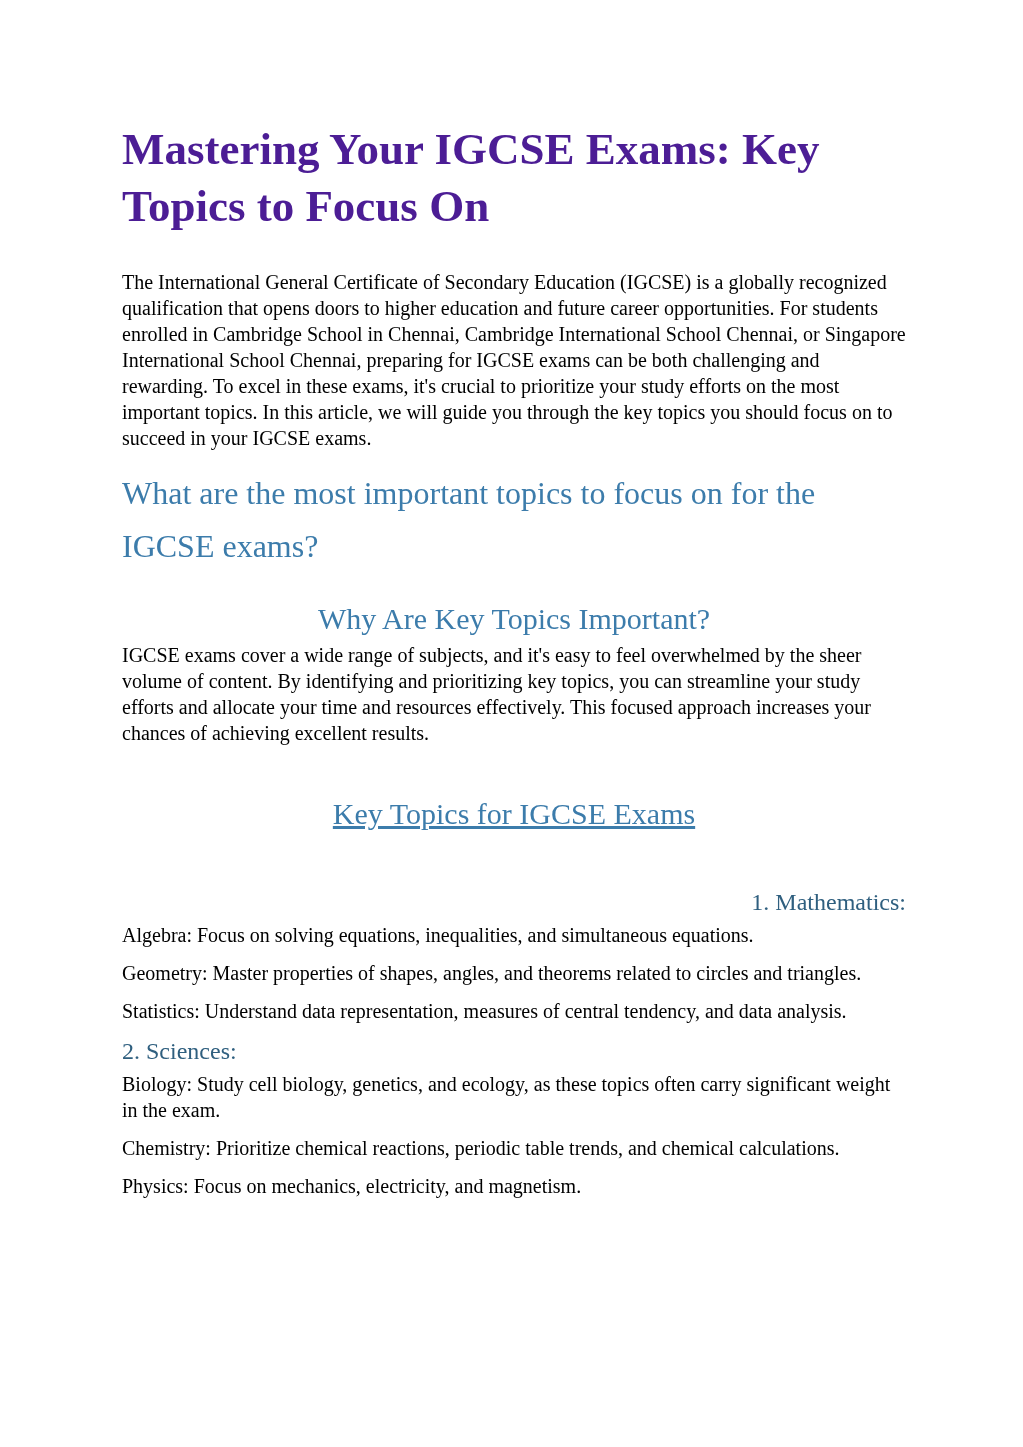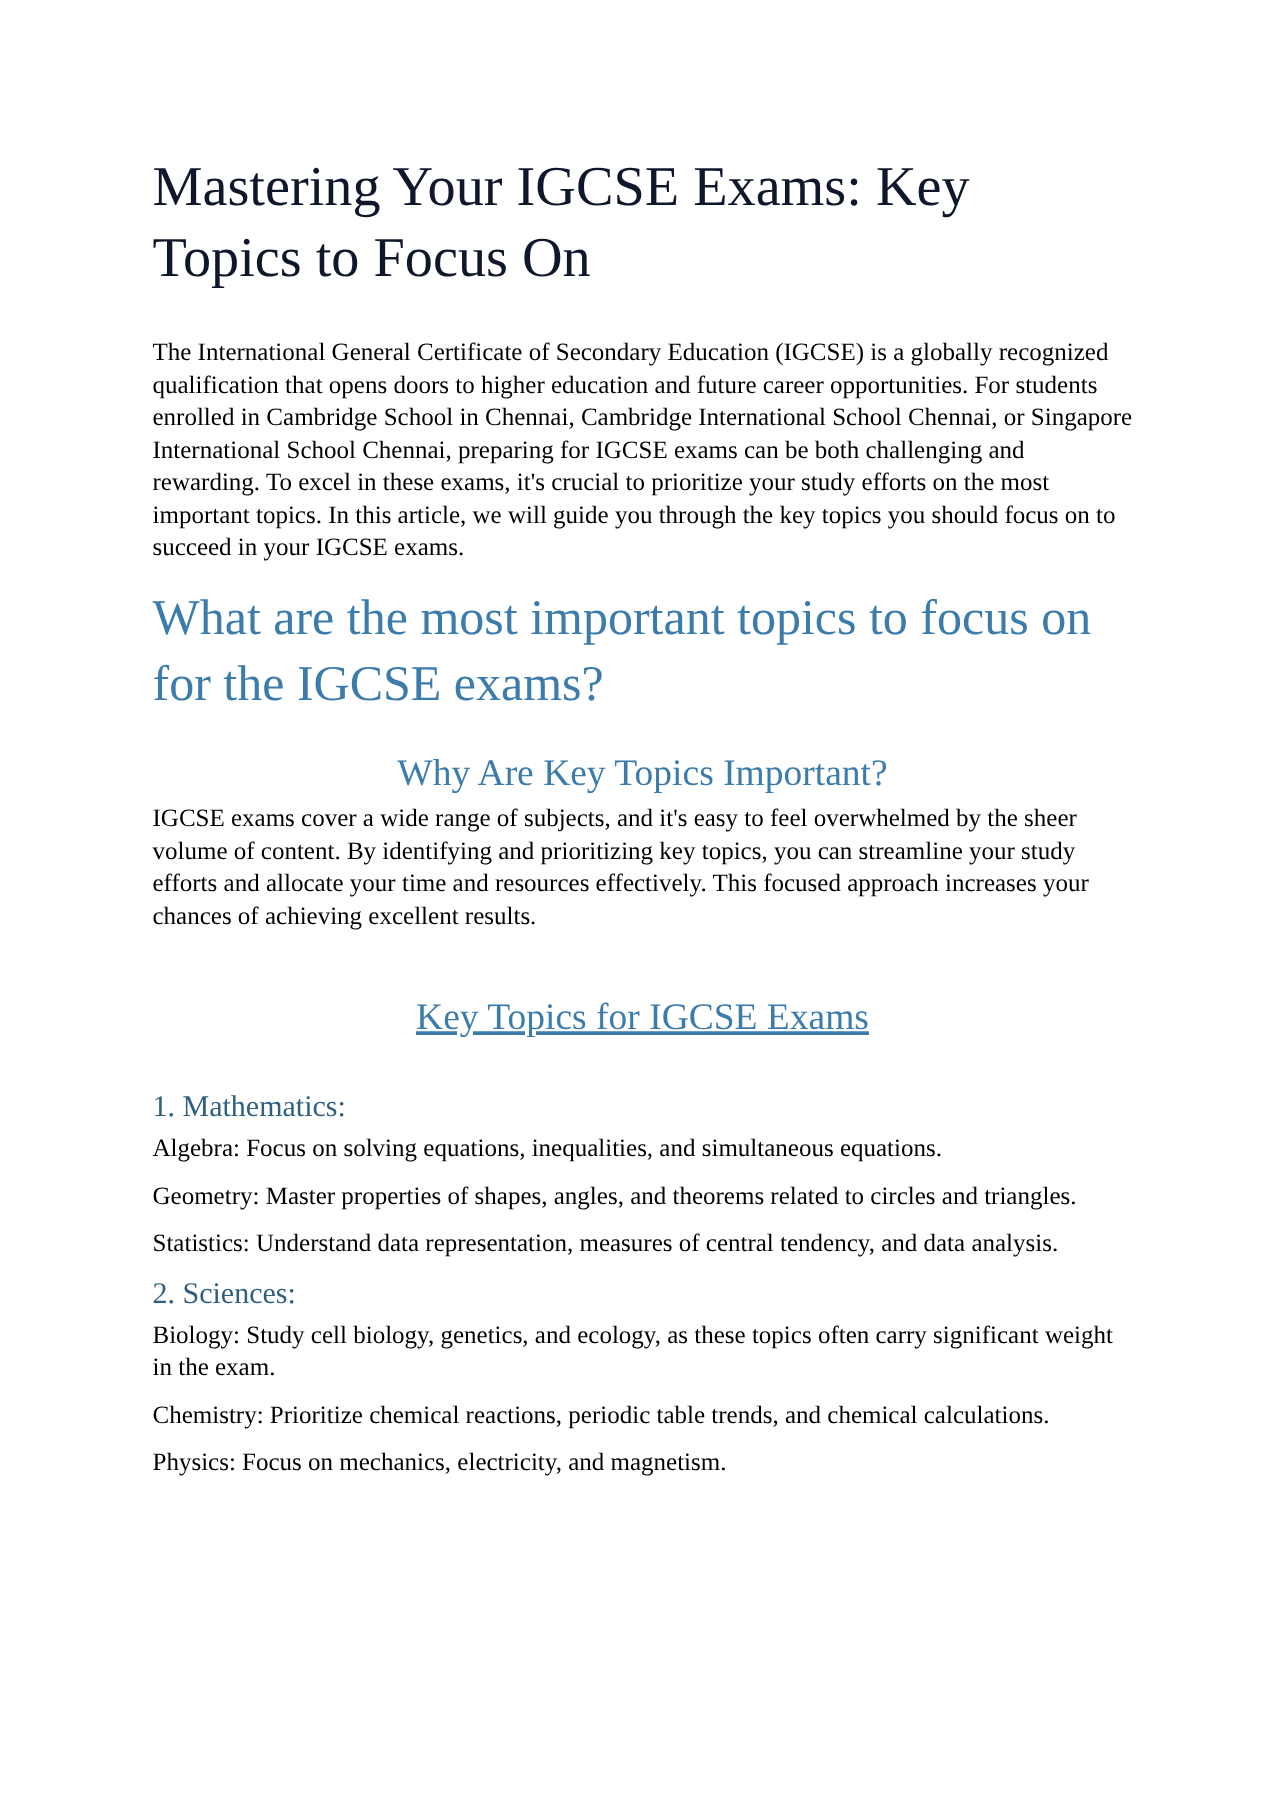--- a/index.html
+++ b/index.html
@@ -11,33 +11,33 @@
     box-sizing: border-box;
     padding: 121px 117px 40px 122px;
     overflow: hidden;
     font-family: "Liberation Serif", "DejaVu Serif", serif;
     color: #000000;
   }
   .article { width: 784px; }
   h1.doc-title {
     font-size: 45px;
     line-height: 57px;
-    font-weight: 400;
-    color: #0f172a;
+    font-weight: 700;
+    color: #4c1d95;
     margin: 0 0 34px 0;
     max-width: 760px;
   }
   p.body-text {
     font-size: 20px;
     line-height: 26px;
     margin: 0 0 12px 0;
   }
   p.no-gap { margin-bottom: 0; }
   h2.question-heading {
-    font-size: 40px;
+    font-size: 32px;
     line-height: 53px;
     font-weight: 400;
     color: #3C7CAB;
     margin: 16px 0 0 0;
   }
   h3.sub-heading {
     font-size: 30px;
     line-height: 39px;
     font-weight: 400;
     color: #3C7CAB;
@@ -45,21 +45,21 @@
   }
   h3.why-heading { margin: 26px 0 4px 0; }
   h3.keytopics-heading { margin: 48px 0 0 0; text-decoration: underline; }
   h4.subject-heading {
     font-size: 24px;
     line-height: 31px;
     font-weight: 400;
     color: #2F5F7F;
     margin: 0 0 4px 0;
   }
-  h4.first-subject { margin-top: 38px; }
+  h4.first-subject { margin-top: 54px; text-align: right; }
 </style>
 </head>
 <body>
 
 <div class="page">
   <div class="article">
 
     <h1 class="doc-title">Mastering Your IGCSE Exams: Key Topics to Focus On</h1>
 
     <p class="body-text no-gap">The International General Certificate of Secondary Education (IGCSE) is a globally recognized qualification that opens doors to higher education and future career opportunities. For students enrolled in Cambridge School in Chennai, Cambridge International School Chennai, or Singapore International School Chennai, preparing for IGCSE exams can be both challenging and rewarding. To excel in these exams, it's crucial to prioritize your study efforts on the most important topics. In this article, we will guide you through the key topics you should focus on to succeed in your IGCSE exams.</p>

